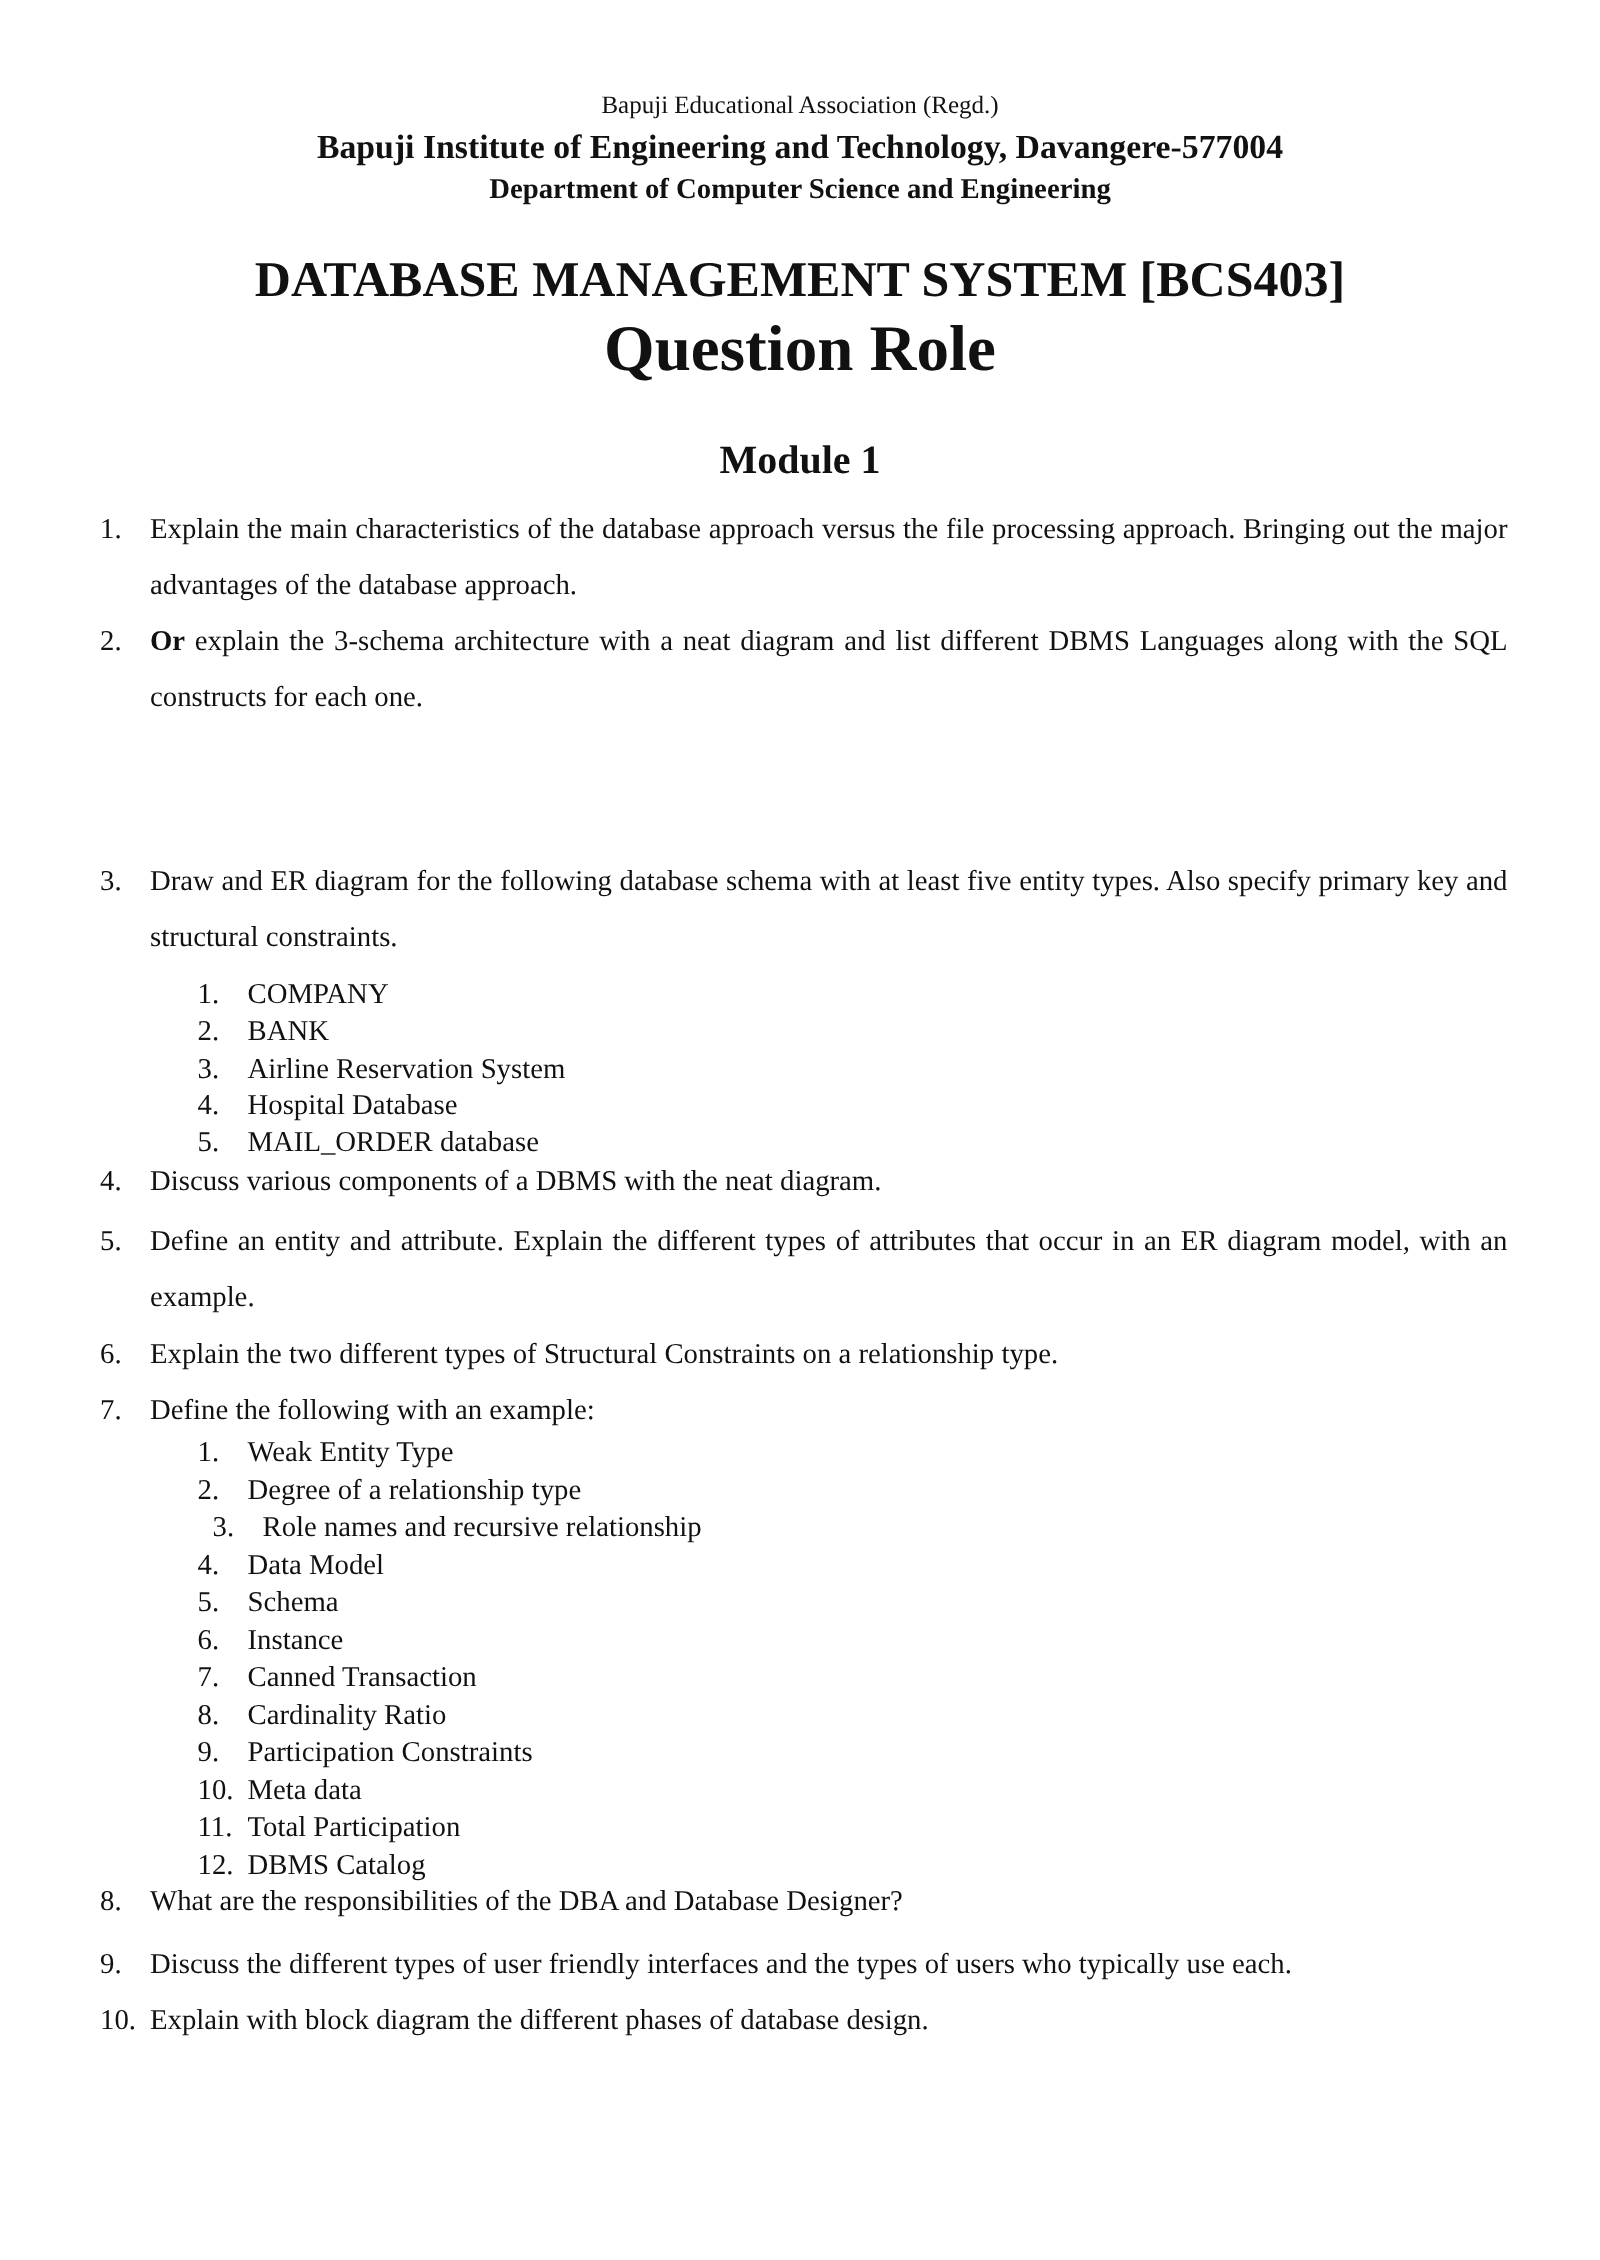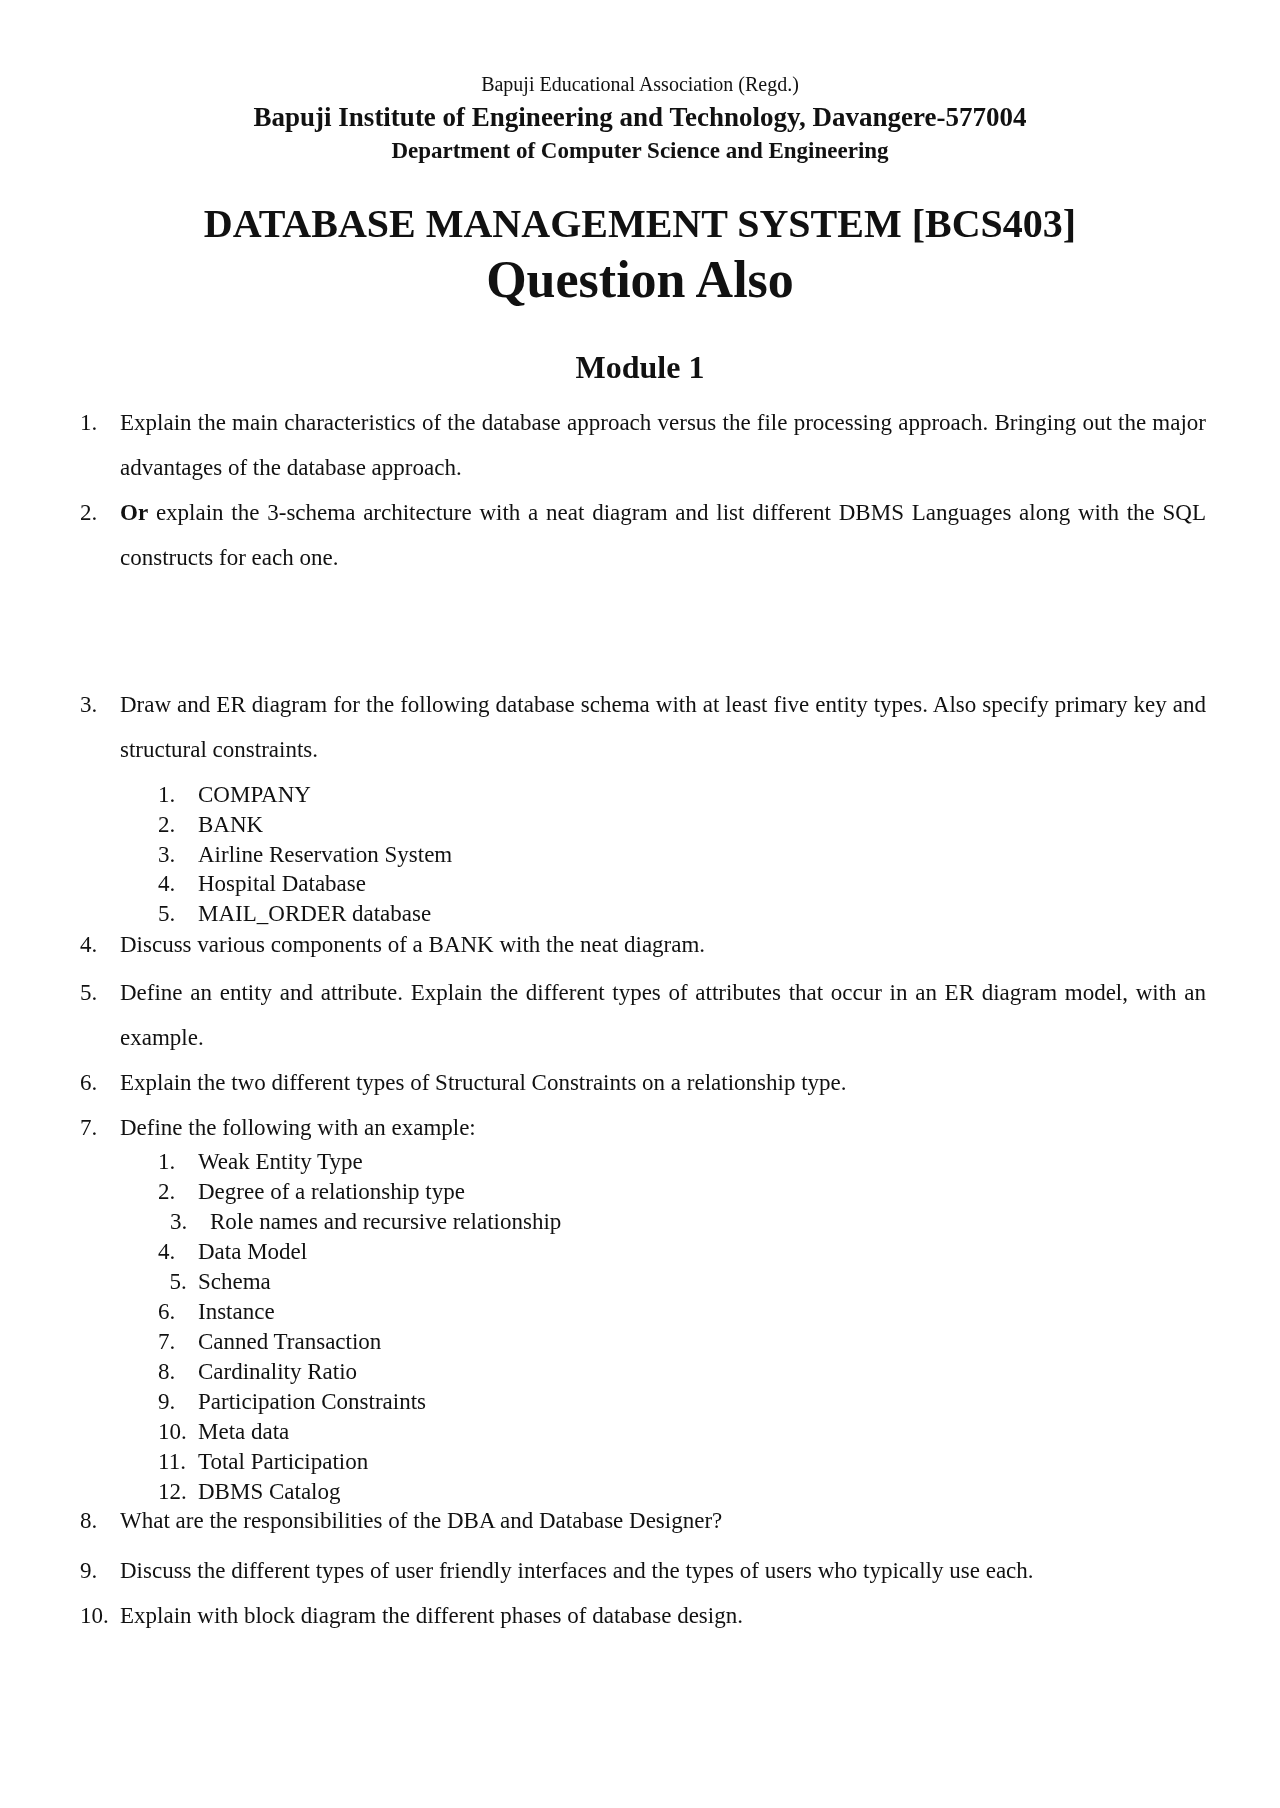--- a/index.html
+++ b/index.html
@@ -58,21 +58,21 @@
   </style>
 </head>
 <body>
 
 <div class="page">
 
   <div class="center assoc">Bapuji Educational Association (Regd.)</div>
   <div class="center inst">Bapuji Institute of Engineering and Technology, Davangere-577004</div>
   <div class="center dept">Department of Computer Science and Engineering</div>
   <div class="center subject">DATABASE MANAGEMENT SYSTEM [BCS403]</div>
-  <div class="center qb">Question Also</div>
+  <div class="center qb">Question Role</div>
   <div class="center module">Module 1</div>
 
   <div class="q" style="top:400px;">
     <span class="num">1.</span>
     <span class="text last">Explain the main characteristics of the database approach versus the file processing approach. Bringing out the major advantages of the database approach.</span>
   </div>
 
   <div class="q" style="top:490px;">
     <span class="num">2.</span>
     <span class="text last"><span class="bold">Or</span><span> explain the 3-schema architecture with a neat diagram and list different DBMS Languages along with the SQL constructs for each one.</span></span>
@@ -83,42 +83,42 @@
     <span class="text last">Draw and ER diagram for the following database schema with at least five entity types. Also specify primary key and structural constraints.</span>
   </div>
   <div class="sub" style="top:780px;"><span class="num">1.</span><span>COMPANY</span></div>
   <div class="sub" style="top:810px;"><span class="num">2.</span><span>BANK</span></div>
   <div class="sub" style="top:840px;"><span class="num">3.</span><span>Airline Reservation System</span></div>
   <div class="sub" style="top:869px;"><span class="num">4.</span><span>Hospital Database</span></div>
   <div class="sub" style="top:899px;"><span class="num">5.</span><span>MAIL_ORDER database</span></div>
 
   <div class="q" style="top:922px; line-height:45px;">
     <span class="num">4.</span>
-    <span class="text last">Discuss various components of a BANK with the neat diagram.</span>
+    <span class="text last">Discuss various components of a DBMS with the neat diagram.</span>
   </div>
 
   <div class="q" style="top:970px;">
     <span class="num">5.</span>
     <span class="text last">Define an entity and attribute. Explain the different types of attributes that occur in an ER diagram model, with an example.</span>
   </div>
 
   <div class="q" style="top:1060px;">
     <span class="num">6.</span>
     <span class="text last">Explain the two different types of Structural Constraints on a relationship type.</span>
   </div>
 
   <div class="q" style="top:1105px;">
     <span class="num">7.</span>
     <span class="text last">Define the following with an example:</span>
   </div>
   <div class="sub" style="top:1147px;"><span class="num">1.</span><span>Weak Entity Type</span></div>
   <div class="sub" style="top:1177px;"><span class="num">2.</span><span>Degree of a relationship type</span></div>
   <div class="sub" style="top:1207px;margin-left:12px;"><span class="num">3.</span><span>Role names and recursive relationship</span></div>
   <div class="sub" style="top:1237px;"><span class="num">4.</span><span>Data Model</span></div>
-  <div class="sub" style="top:1267px;text-align:center;"><span class="num">5.</span><span>Schema</span></div>
+  <div class="sub" style="top:1267px;"><span class="num">5.</span><span>Schema</span></div>
   <div class="sub" style="top:1297px;"><span class="num">6.</span><span>Instance</span></div>
   <div class="sub" style="top:1327px;"><span class="num">7.</span><span>Canned Transaction</span></div>
   <div class="sub" style="top:1357px;"><span class="num">8.</span><span>Cardinality Ratio</span></div>
   <div class="sub" style="top:1387px;"><span class="num">9.</span><span>Participation Constraints</span></div>
   <div class="sub" style="top:1417px;"><span class="num">10.</span><span>Meta data</span></div>
   <div class="sub" style="top:1447px;"><span class="num">11.</span><span>Total Participation</span></div>
   <div class="sub" style="top:1477px;"><span class="num">12.</span><span>DBMS Catalog</span></div>
 
   <div class="q" style="top:1498px;">
     <span class="num">8.</span>

